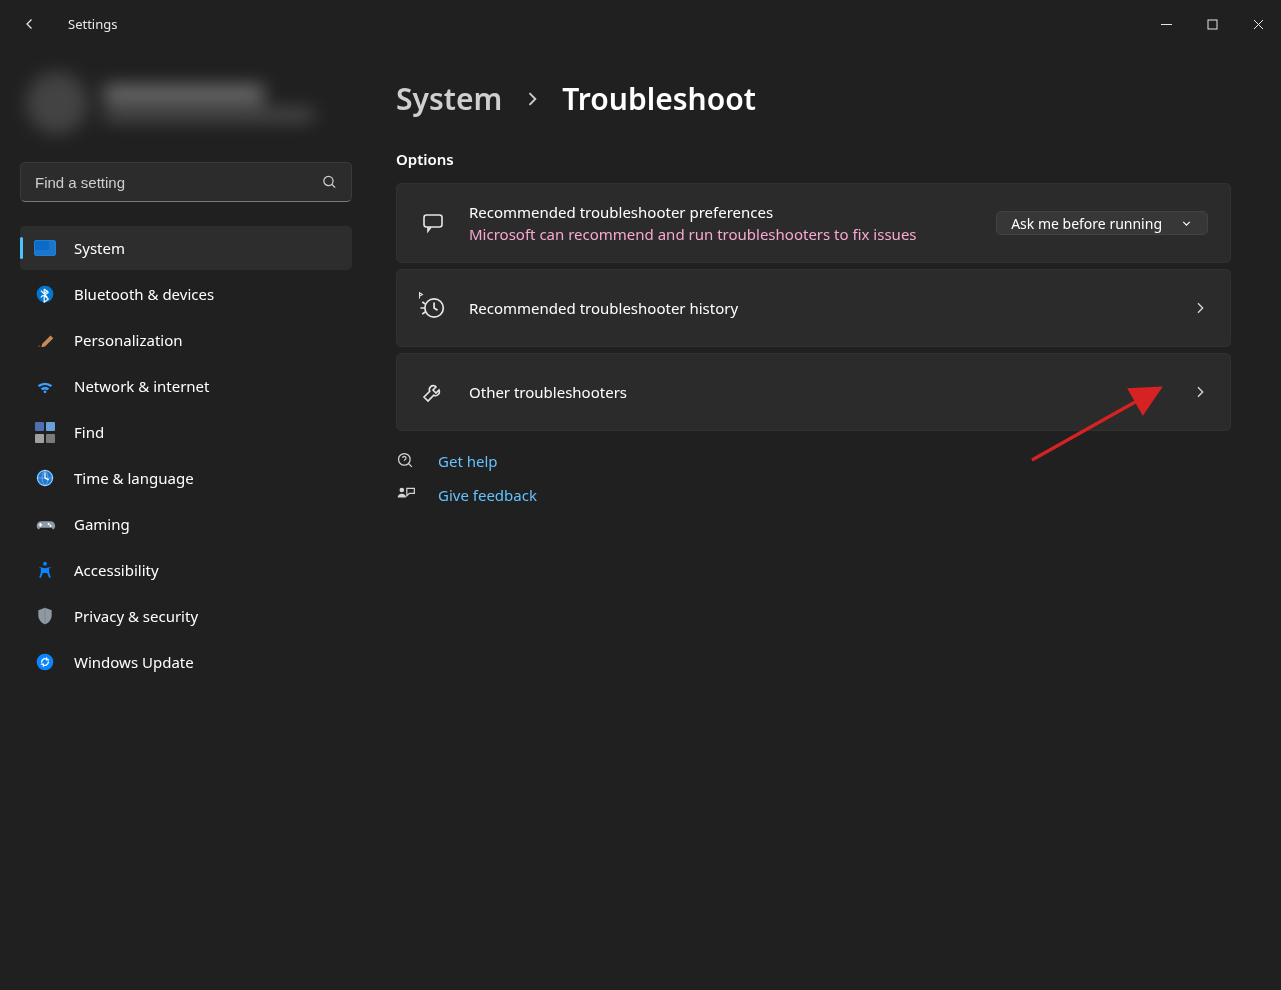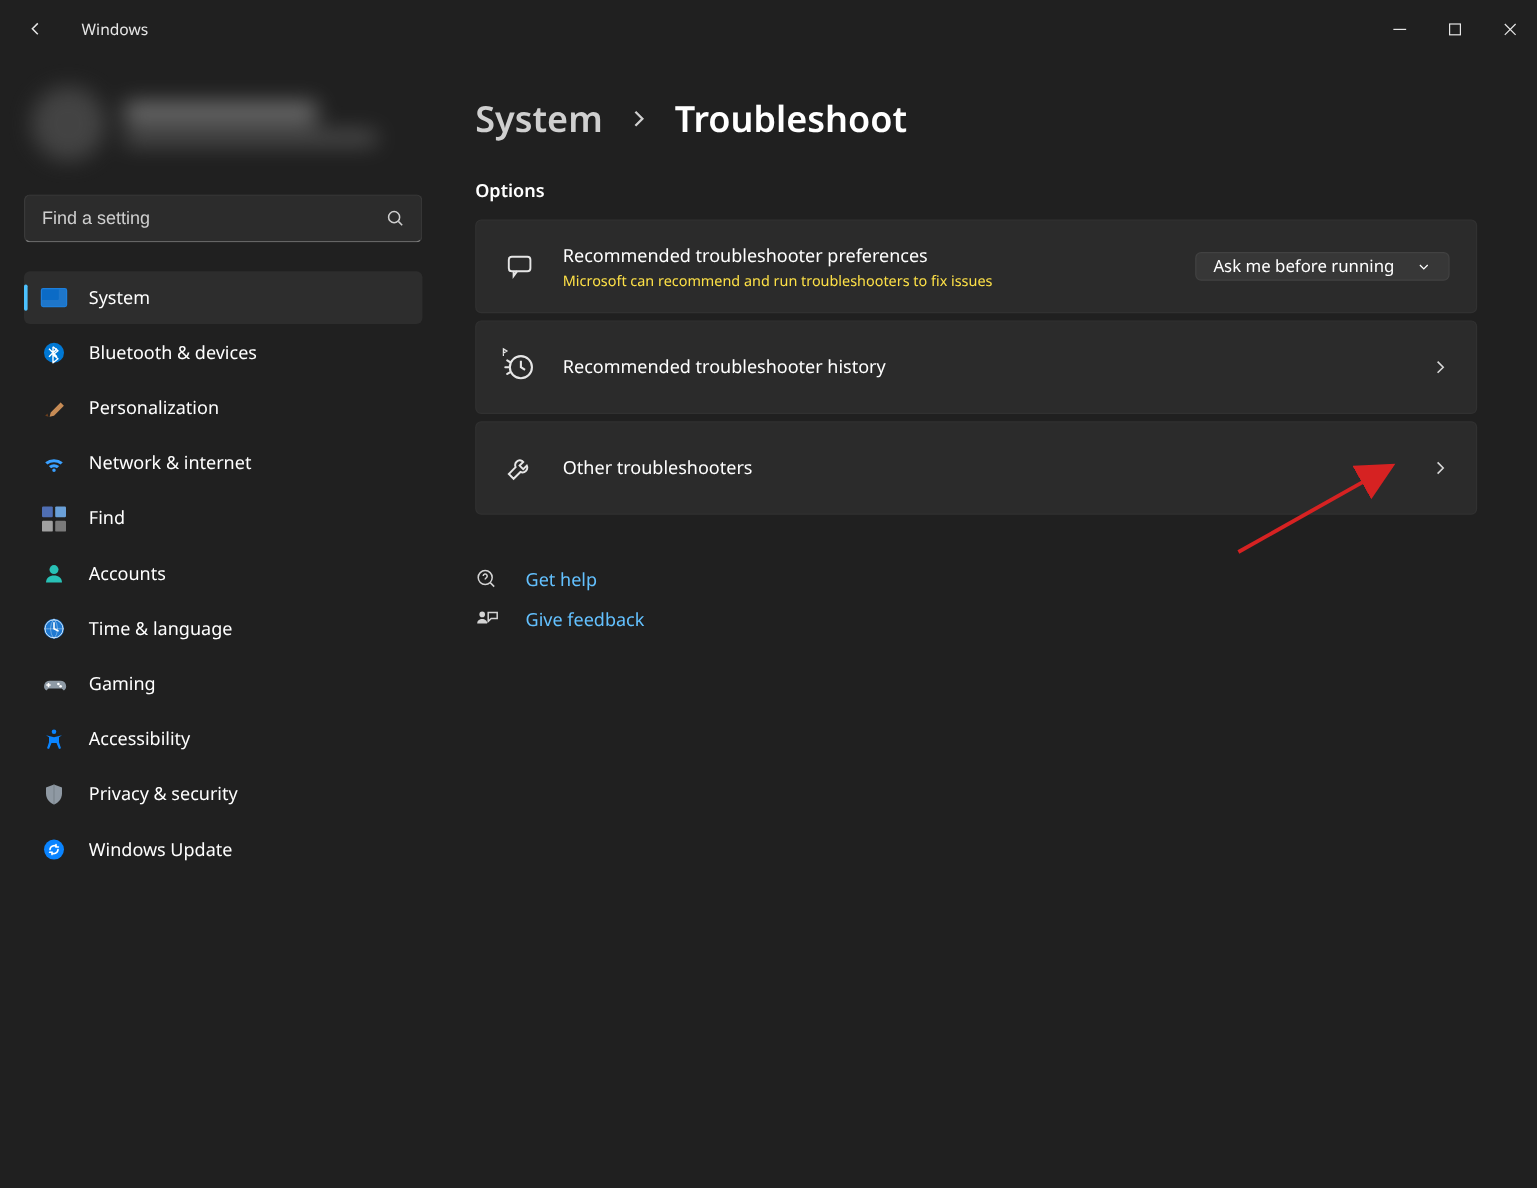--- a/index.html
+++ b/index.html
@@ -126,34 +126,34 @@
     display:flex; align-items:center; gap:20px;
     font-size:30px; font-weight:600;
     margin-bottom: 30px;
   }
   .bc-parent { color:#cfcfcf; }
   .bc-sep { color:#cfcfcf; font-weight:400;}
   .bc-current { color:#ffffff; }
 
   .section-title { font-size:15px; font-weight:600; margin-bottom:14px; }
 
-  .cards { display:flex; flex-direction:column; gap:6px; margin-bottom:44px;justify-content:center;}
+  .cards { display:flex; flex-direction:column; gap:6px; margin-bottom:20px;justify-content:center;}
   .card {
     background:#2b2b2b;
     border:1px solid #313131;
     border-radius:5px;
     display:flex; align-items:center;
     padding: 18px 22px;
     gap: 22px;
     min-height: 78px;
   }
   .card-icon { width:28px; height:28px; color:#e6e6e6; display:flex; align-items:center; justify-content:center;}
   .card-text { display:flex; flex-direction:column; gap:2px; flex:1;}
   .card-title { font-size:15px; color:#ffffff;}
-  .card-sub { font-size:12px; color:#fde047;}
+  .card-sub { font-size:15px; color:#f9a8d4;}
   .card-right { display:flex; align-items:center; gap:12px;}
   .chev { color:#d8d8d8; }
 
   .dropdown {
     background:#373737;
     border:1px solid #424242;
     border-radius:5px;
     height:24px;
     display:flex; align-items:center; gap:18px;
     padding:0 14px;
@@ -176,21 +176,21 @@
 <div class="window">
 
   <div class="titlebar">
     <div class="titlebar-left">
       <div class="back-btn">
         <svg width="18" height="18" viewBox="0 0 24 24" fill="none" stroke="currentColor" stroke-width="1.7">
             <path d="M14 6l-6 6 6 6"></path>
           </svg>
 
       </div>
-      <div class="app-title">Windows</div>
+      <div class="app-title">Settings</div>
     </div>
     <div class="win-controls">
       <div class="win-btn">
         <svg width="11" height="11" viewBox="0 0 11 11">
             <rect y="5" width="11" height="1" fill="currentColor"></rect>
           </svg>
       </div>
       <div class="win-btn">
         <svg width="11" height="11" viewBox="0 0 11 11">
             <rect x="1" y="1" width="9" height="9" fill="none" stroke="currentColor" stroke-width="1"></rect>
@@ -259,29 +259,20 @@
           <span>Network &amp; internet</span>
         </div>
         <div class="nav-item">
           <span class="nav-icon ic-apps">
             <span style="background:#4f6eb3"></span>
               <span style="background:#6aa0d8"></span>
             <span style="background:#a0a0a0"></span>
               <span style="background:#7a7a7a"></span>
           </span>
           <span>Find</span>
-        </div>
-        <div class="nav-item">
-          <span class="nav-icon ic-account">
-            <svg width="20" height="20" viewBox="0 0 24 24" fill="currentColor">
-                <circle cx="12" cy="8" r="4.5"></circle>
-                <path d="M4 21c0-4.4 3.6-7 8-7s8 2.6 8 7H4z"></path>
-              </svg>
-          </span>
-          <span>Accounts</span>
         </div>
         <div class="nav-item">
           <span class="nav-icon ic-clock">
             <svg width="20" height="20" viewBox="0 0 24 24">
                 <circle cx="12" cy="12" r="10" fill="#1f79d1"></circle>
                 <path d="M12 6v6l4 2" stroke="#fff" stroke-width="1.6" fill="none" stroke-linecap="round"></path>
                 <circle cx="12" cy="12" r="9" fill="none" stroke="#fff" stroke-width="0.8"></circle>
                 <path d="M2 12h20M12 2a16 16 0 010 20M12 2a16 16 0 000 20" stroke="#fff" stroke-width="0.6" fill="none" opacity="0.6"></path>
               </svg>
           </span>

